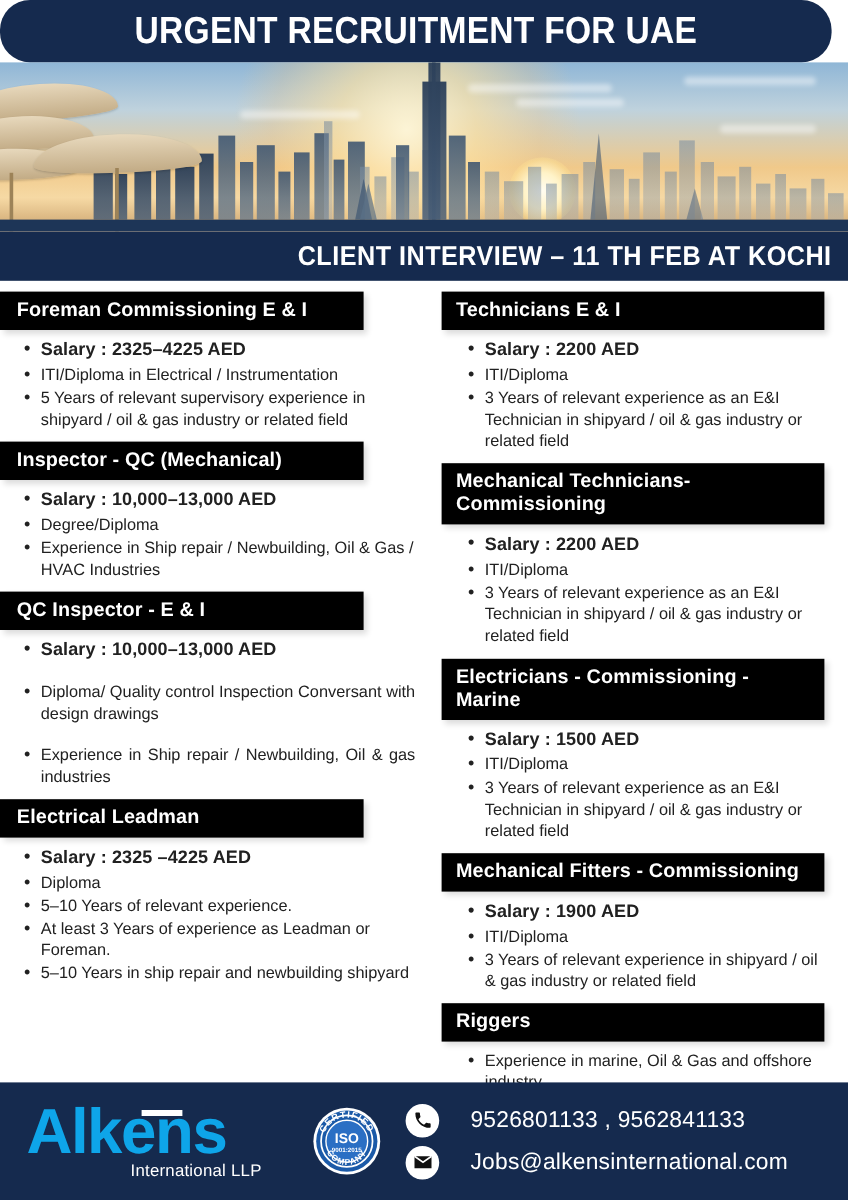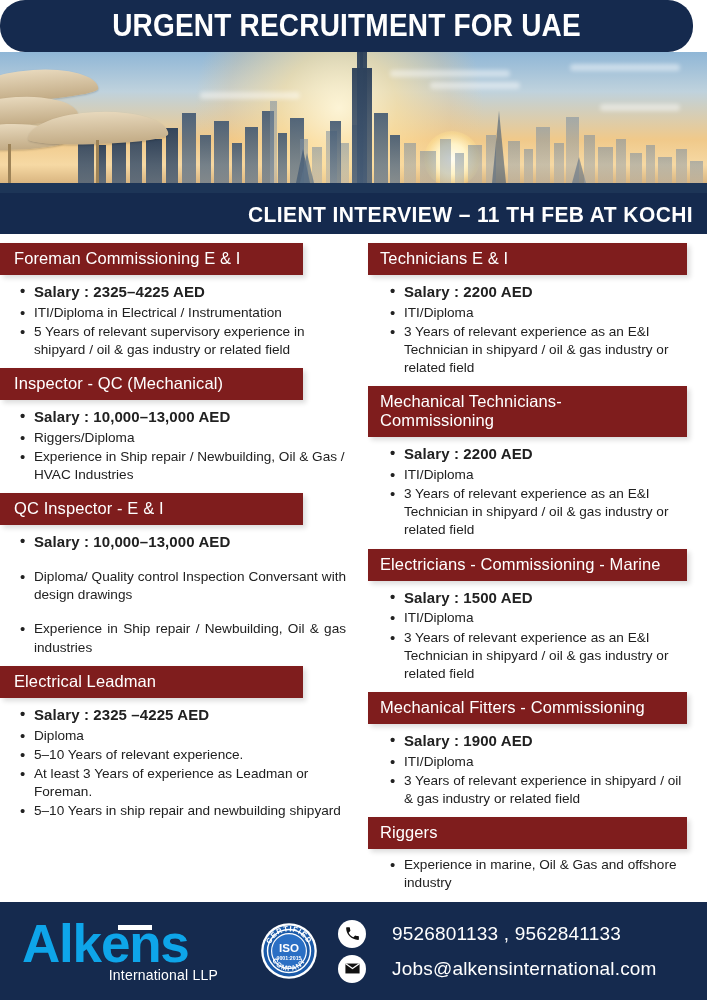--- a/index.html
+++ b/index.html
@@ -130,24 +130,24 @@
   .col {
     position: absolute;
     top: 0;
   }
   .col-left  { left: 0;   width: 352px; }
   .col-right { left: 368px; width: 319px; }
 
   .job { margin-bottom: 9px; }
 
   .job-header {
-    background: #7f1d1d;
+    background: #000000;
     color: #ffffff;
     font-size: 16.5px;
-    font-weight: normal;
+    font-weight: bold;
     letter-spacing: 0.1px;
     padding: 6px 10px 7px 10px;
     box-sizing: border-box;
     box-shadow: 3px 3px 5px rgba(0,0,0,0.14);
   }
   .col-left .job-header  { width: 303px; padding-left: 14px; }
   .col-right .job-header { width: 319px; padding-left: 12px; }
 
   .job ul {
     margin: 7px 0 0 0;
@@ -348,21 +348,21 @@
         <li class="salary">Salary : 2325–4225 AED</li>
         <li>ITI/Diploma in Electrical / Instrumentation</li>
         <li>5 Years of relevant supervisory experience in shipyard / oil &amp; gas industry or related field</li>
       </ul>
     </div>
 
     <div class="job">
       <div class="job-header">Inspector - QC (Mechanical)</div>
       <ul>
         <li class="salary">Salary : 10,000–13,000 AED</li>
-        <li>Riggers/Diploma</li>
+        <li>Degree/Diploma</li>
         <li>Experience in Ship repair / Newbuilding, Oil &amp; Gas / HVAC Industries</li>
       </ul>
     </div>
 
     <div class="job">
       <div class="job-header">QC Inspector - E &amp; I</div>
       <ul>
         <li class="salary">Salary : 10,000–13,000 AED</li>
         <li class="justify">Diploma/ Quality control Inspection Conversant with design drawings</li>
         <li class="justify">Experience in Ship repair / Newbuilding, Oil &amp; gas industries</li>

